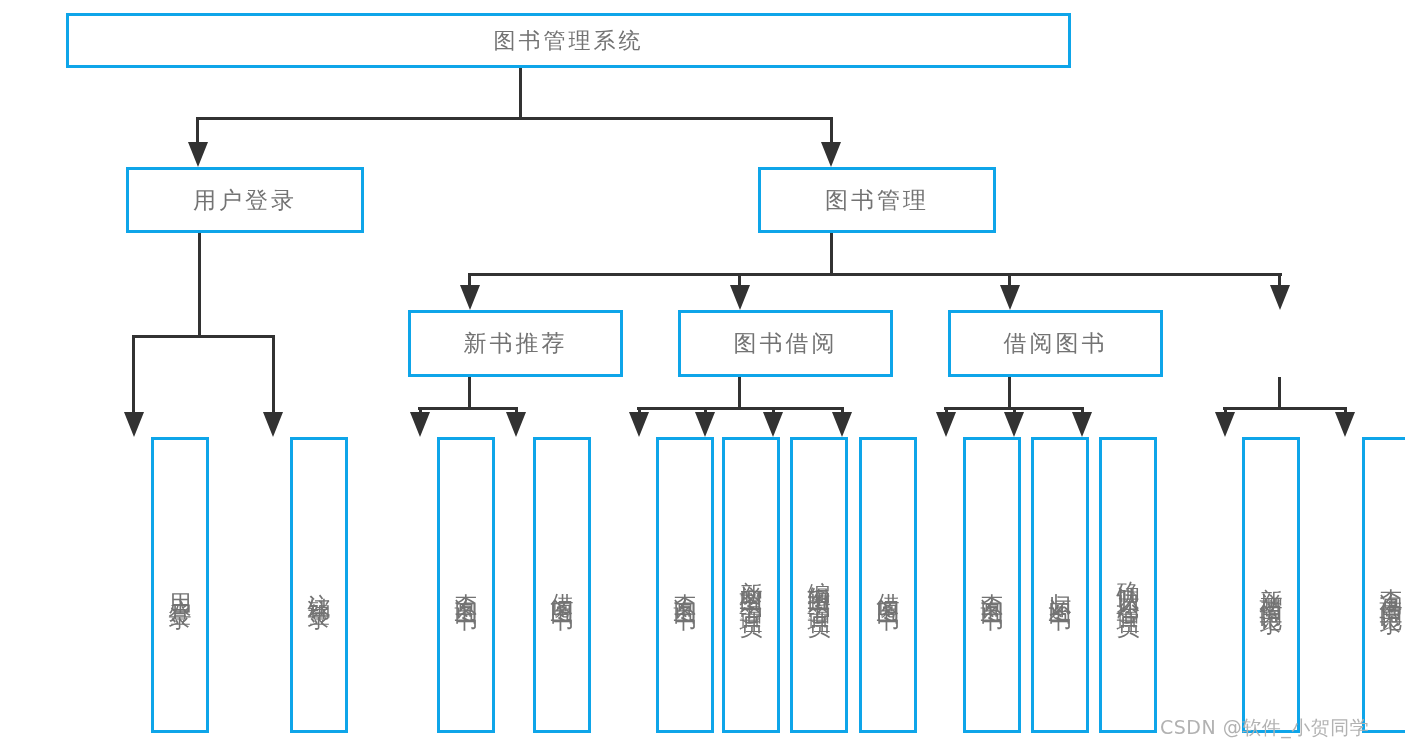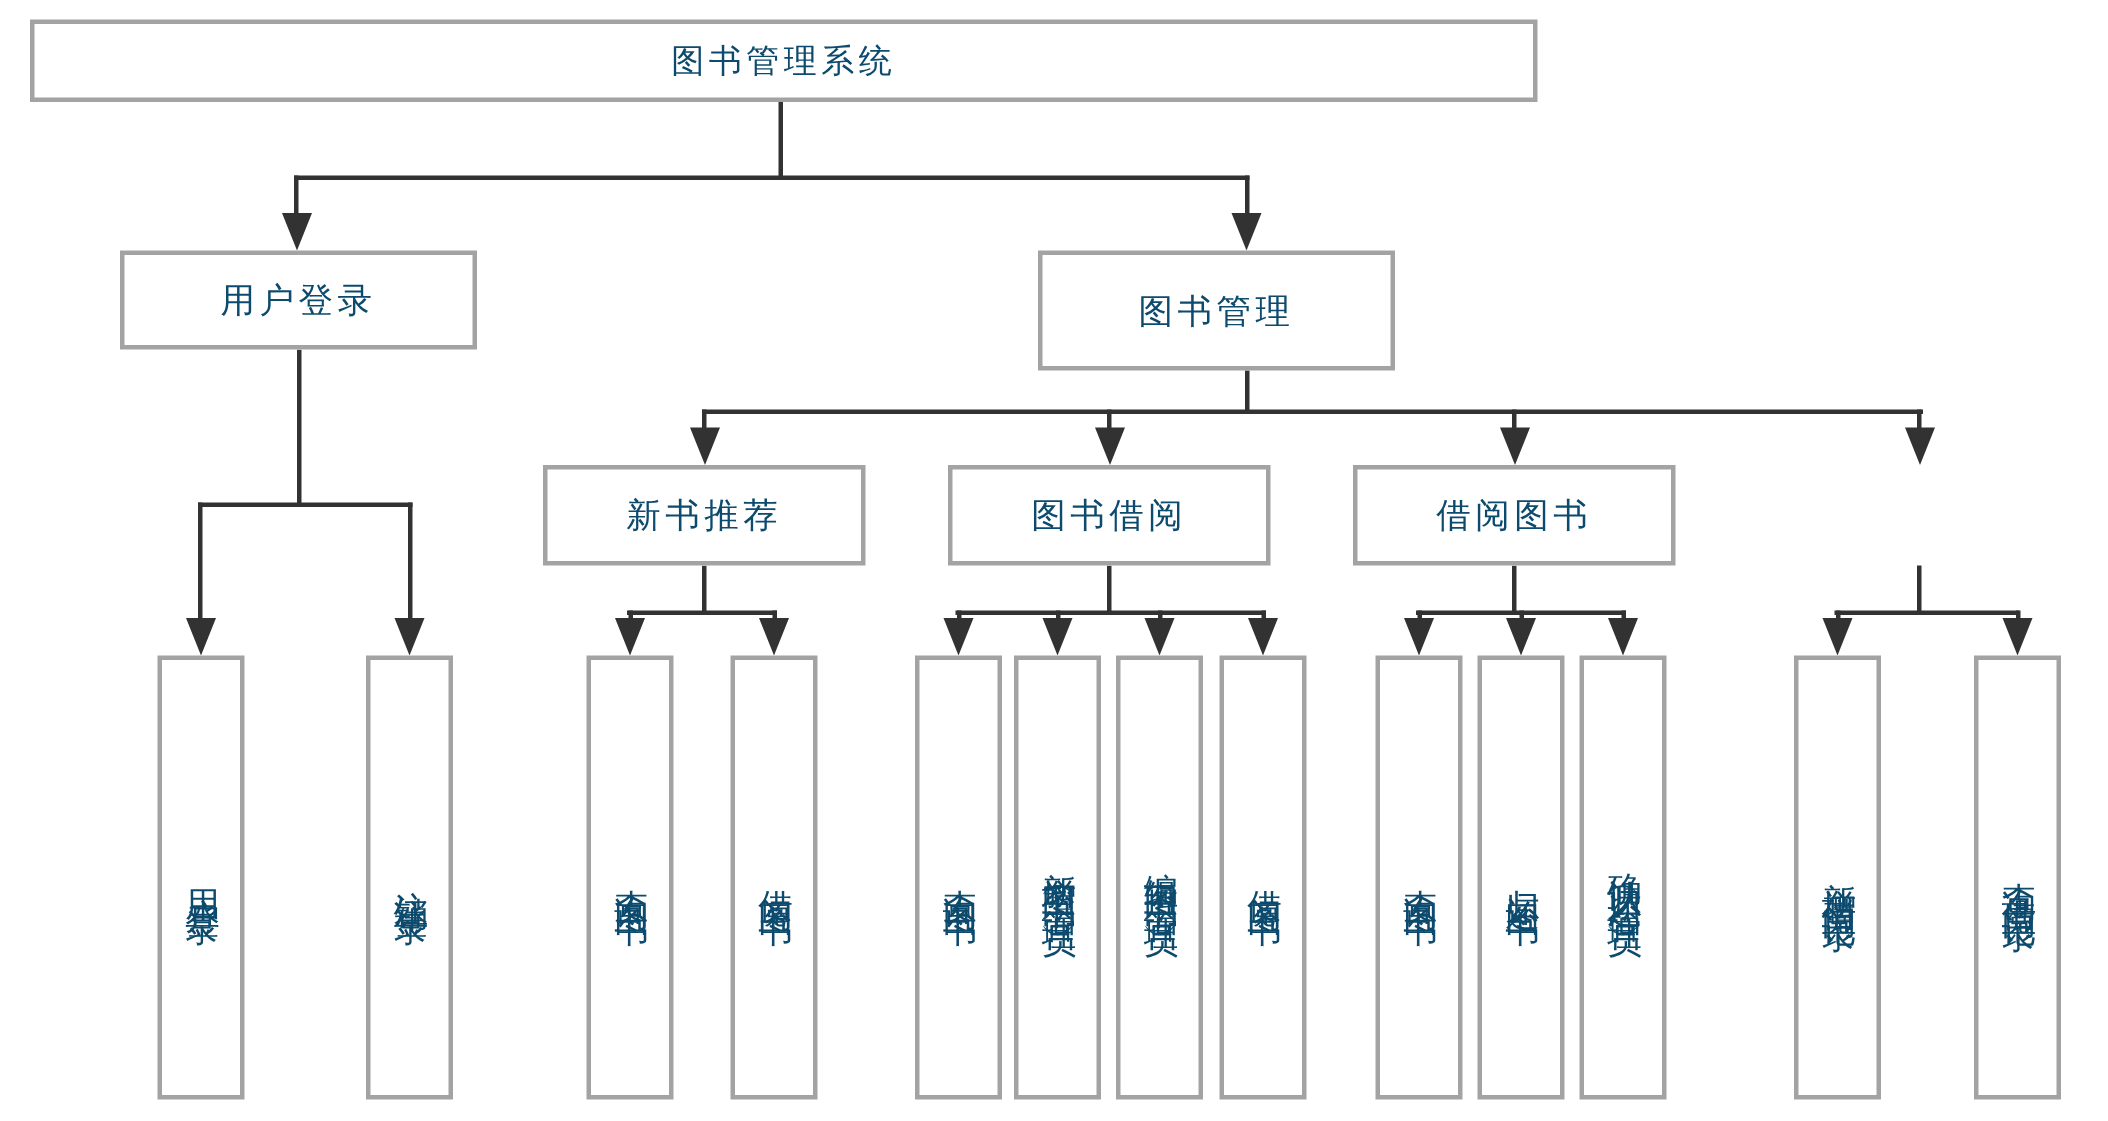--- a/index.html
+++ b/index.html
@@ -6,26 +6,27 @@
   .canvas{
     position:relative;
     width:1405px;height:747px;
     background:#ffffff;
     overflow:hidden;
     font-family:"DejaVu Sans", sans-serif;
   }
   .box{
     position:absolute;
     box-sizing:border-box;
-    border:3px solid #a3a3a3;
+    border:3px solid #0ea5e9;
     background:#ffffff;
     display:flex;
     align-items:center;
     justify-content:center;
-    color:#0c4a6e;
+    color:#737373;
+    margin-left:46px;
   }
   .hbox{
     font-size:23px;
     letter-spacing:3px;
     text-align:center;
     white-space:nowrap;
   }
   .vbox{
     writing-mode:vertical-rl;
     text-orientation:mixed;
@@ -116,21 +117,21 @@
   <div class="arrow" style="left:832px;top:412px;"></div>
   <div class="arrow" style="left:936px;top:412px;"></div>
   <div class="arrow" style="left:1004px;top:412px;"></div>
   <div class="arrow" style="left:1072px;top:412px;"></div>
   <div class="arrow" style="left:1215px;top:412px;"></div>
   <div class="arrow" style="left:1335px;top:412px;"></div>
 
   <div class="box hbox" style="left:20px;top:13px;width:1005px;height:55px;font-size:22px;">图书管理系统</div>
 
   <div class="box hbox" style="left:80px;top:167px;width:238px;height:66px;">用户登录</div>
-  <div class="box hbox" style="left:692px;top:167px;width:238px;height:80px;">图书管理</div>
+  <div class="box hbox" style="left:712px;top:167px;width:238px;height:66px;">图书管理</div>
 
   <div class="box hbox" style="left:632px;top:310px;width:215px;height:67px;">图书借阅</div>
   <div class="box hbox" style="left:362px;top:310px;width:215px;height:67px;">新书推荐</div>
   <div class="box hbox" style="left:902px;top:310px;width:215px;height:67px;">借阅图书</div>
 
   <div class="box vbox" style="left:105px;top:437px;width:58px;height:296px;">用户登录</div>
   <div class="box vbox" style="left:244px;top:437px;width:58px;height:296px;">注销登录</div>
 
   <div class="box vbox" style="left:391px;top:437px;width:58px;height:296px;">查询图书</div>
   <div class="box vbox" style="left:487px;top:437px;width:58px;height:296px;">借阅图书</div>
@@ -140,14 +141,15 @@
   <div class="box vbox" style="left:744px;top:437px;width:58px;height:296px;">编辑图书（管理员）</div>
   <div class="box vbox" style="left:813px;top:437px;width:58px;height:296px;">借阅图书</div>
 
   <div class="box vbox" style="left:917px;top:437px;width:58px;height:296px;">查询图书</div>
   <div class="box vbox" style="left:985px;top:437px;width:58px;height:296px;">归还图书</div>
   <div class="box vbox" style="left:1053px;top:437px;width:58px;height:296px;">确认归还（管理员）</div>
 
   <div class="box vbox" style="left:1196px;top:437px;width:58px;height:296px;">新增借阅记录</div>
   <div class="box vbox" style="left:1316px;top:437px;width:58px;height:296px;">查询借阅记录</div>
 
+  <div class="watermark">CSDN @软件_小贺同学</div>
 
 </div>
 
 </body></html>

